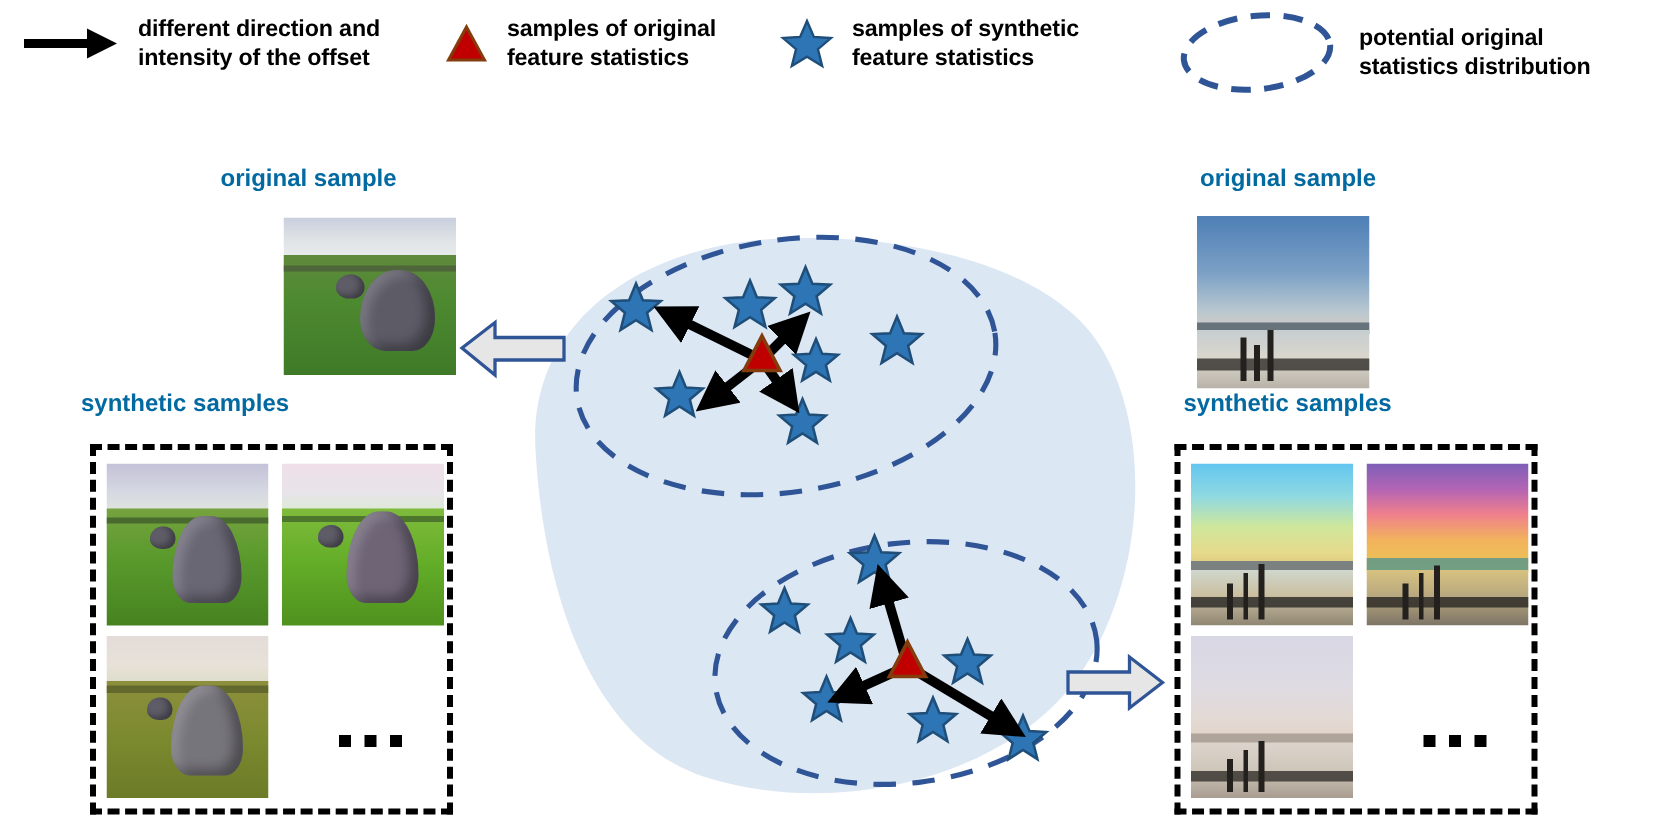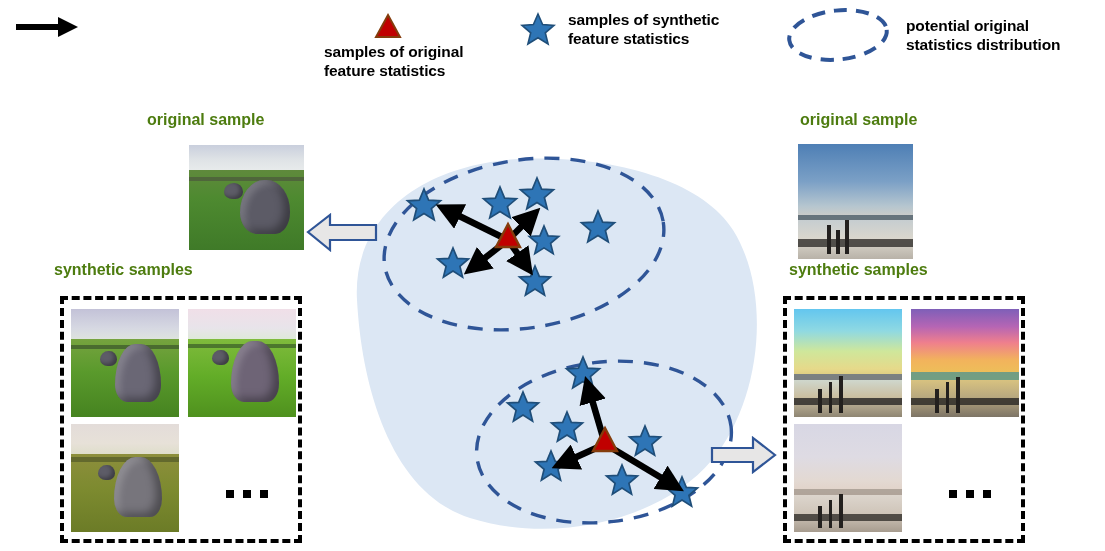--- a/index.html
+++ b/index.html
@@ -35,21 +35,21 @@
     line-height: 1.25;
     white-space: pre-line;
     letter-spacing: -0.1px;
   }
 
   
   .caption {
     position: absolute;
     font-size: 16px;
     font-weight: bold;
-    color: #4d7c0f;
+    color: #0369a1;
     white-space: nowrap;
   }
 
   
   .thumb {
     position: absolute;
     overflow: hidden;
   }
 
   
@@ -120,23 +120,25 @@
 </head>
 <body>
 
 <div id="figure">
 
   <div class="legend-item" style="left:14px; top:10px;">
     <svg class="legend-icon" width="66" height="34" viewBox="0 0 66 34">
       <line x1="2" y1="17" x2="48" y2="17" stroke="#000" stroke-width="6"></line>
       <polygon points="44,7 64,17 44,27" fill="#000"></polygon>
     </svg>
-  </div>
-
-  <div class="legend-item" style="left:312px; top:10px;flex-direction:column;">
+    <span class="legend-text" style="margin-left:12px;">different direction and
+intensity of the offset</span>
+  </div>
+
+  <div class="legend-item" style="left:296px; top:10px;">
     <svg class="legend-icon" width="30" height="32" viewBox="0 0 30 32">
       <polygon points="15,5 27,27 3,27" fill="#c00000" stroke="#843c0c" stroke-width="2"></polygon>
     </svg>
     <span class="legend-text" style="margin-left:12px;">samples of original
 feature statistics</span>
   </div>
 
   <div class="legend-item" style="left:520px; top:10px;">
     <svg class="legend-icon" width="36" height="36" viewBox="0 0 36 36">
       <polygon points="18,3 22.6,13.6 34,14.4 25.3,21.8 28.1,33 18,26.8 7.9,33 10.7,21.8 2,14.4 13.4,13.6" fill="#2e75b6" stroke="#1f4e79" stroke-width="1.6"></polygon>

